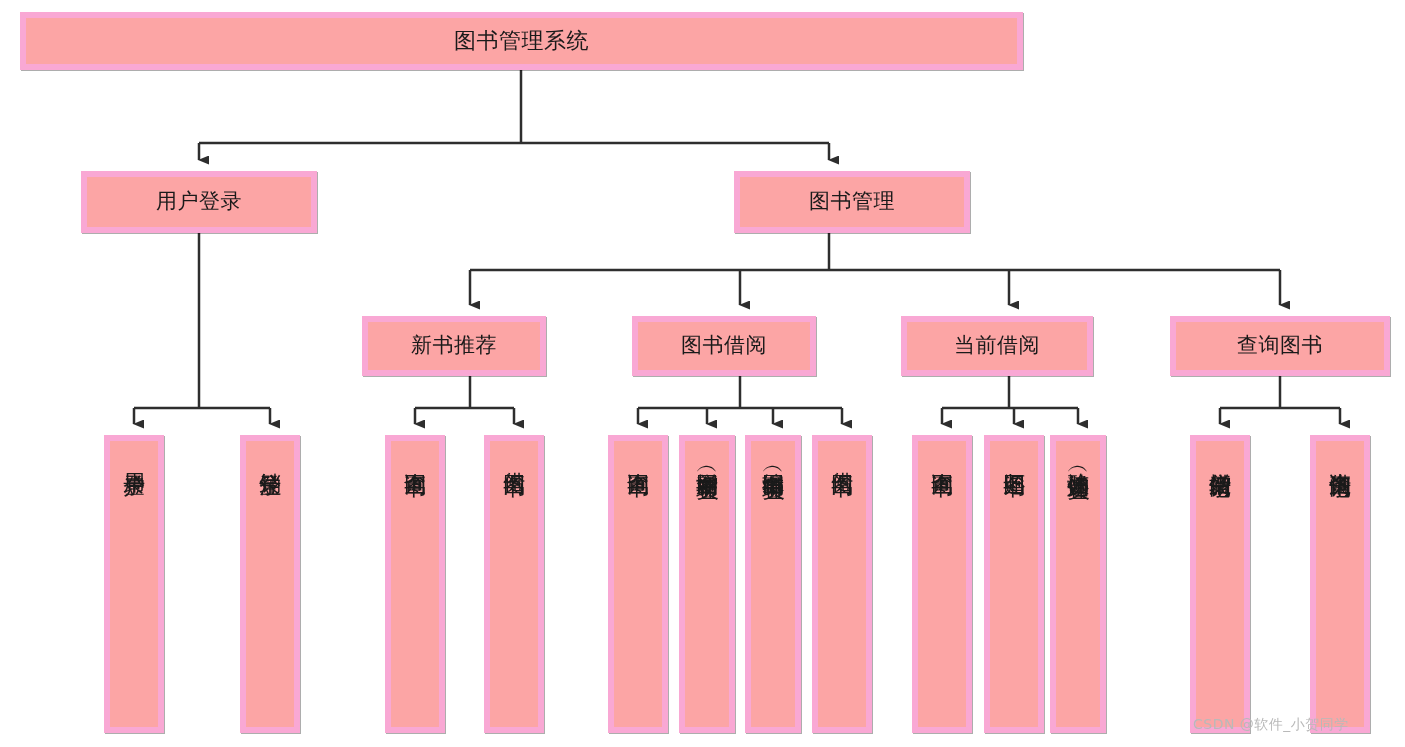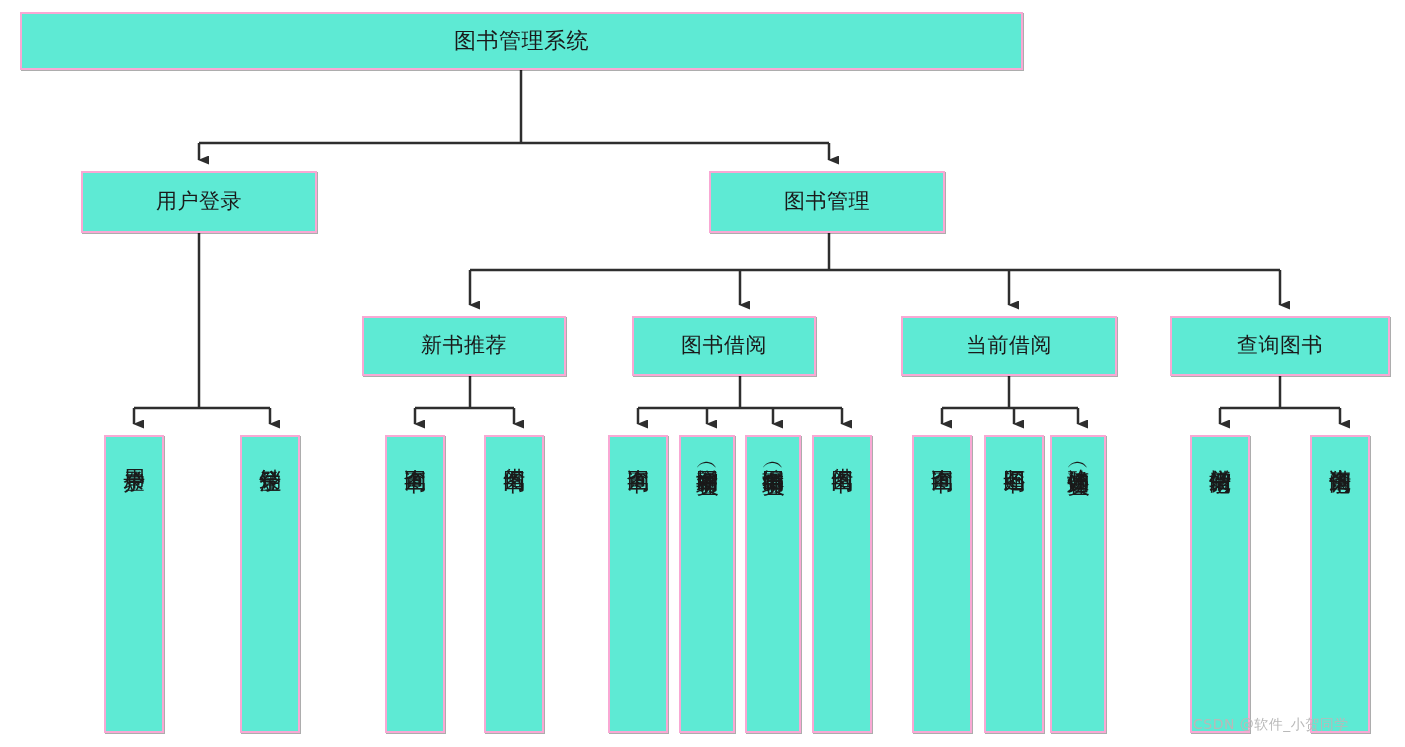--- a/index.html
+++ b/index.html
@@ -22,22 +22,22 @@
     position: absolute;
     left: 0;
     top: 0;
     width: 1405px;
     height: 747px;
     pointer-events: none;
   }
   .node {
     position: absolute;
     box-sizing: border-box;
-    border: 2px solid #f9a8d4;
-    background: #5eead4;
+    border: 6px solid #f9a8d4;
+    background: #fca5a5;
     display: flex;
     align-items: center;
     justify-content: center;
     color: #1a1a1a;
     box-shadow: 1px 1px 0 rgba(0,0,0,0.32);
   }
   .node .label {
     display: block;
     text-align: center;
     line-height: 1.12;
@@ -116,30 +116,30 @@
       </g>
   </svg>
 
   <div id="nodes-layer">
       <div class="node horiz root" style="left: 20px; top: 12px; width: 1003px; height: 58px;">
         <span class="label">图书管理系统</span>
       </div>
       <div class="node horiz level2" style="left: 81px; top: 171px; width: 236px; height: 62px;">
         <span class="label">用户登录</span>
       </div>
-      <div class="node horiz level2" style="left: 709px; top: 171px; width: 236px; height: 62px;">
+      <div class="node horiz level2" style="left: 734px; top: 171px; width: 236px; height: 62px;">
         <span class="label">图书管理</span>
       </div>
-      <div class="node horiz level3" style="left: 362px; top: 316px; width: 204px; height: 60px;">
+      <div class="node horiz level3" style="left: 362px; top: 316px; width: 184px; height: 60px;">
         <span class="label">新书推荐</span>
       </div>
       <div class="node horiz level3" style="left: 632px; top: 316px; width: 184px; height: 60px;">
         <span class="label">图书借阅</span>
       </div>
-      <div class="node horiz level3" style="left: 901px; top: 316px; width: 216px; height: 60px;">
+      <div class="node horiz level3" style="left: 901px; top: 316px; width: 192px; height: 60px;">
         <span class="label">当前借阅</span>
       </div>
       <div class="node horiz level3" style="left: 1170px; top: 316px; width: 220px; height: 60px;">
         <span class="label">查询图书</span>
       </div>
       <div class="node vert leaf" style="left: 104px; top: 435px; width: 60px; height: 298px;">
         <span class="label">用户登录</span>
       </div>
       <div class="node vert leaf" style="left: 240px; top: 435px; width: 60px; height: 298px;">
         <span class="label">注销登录</span>

